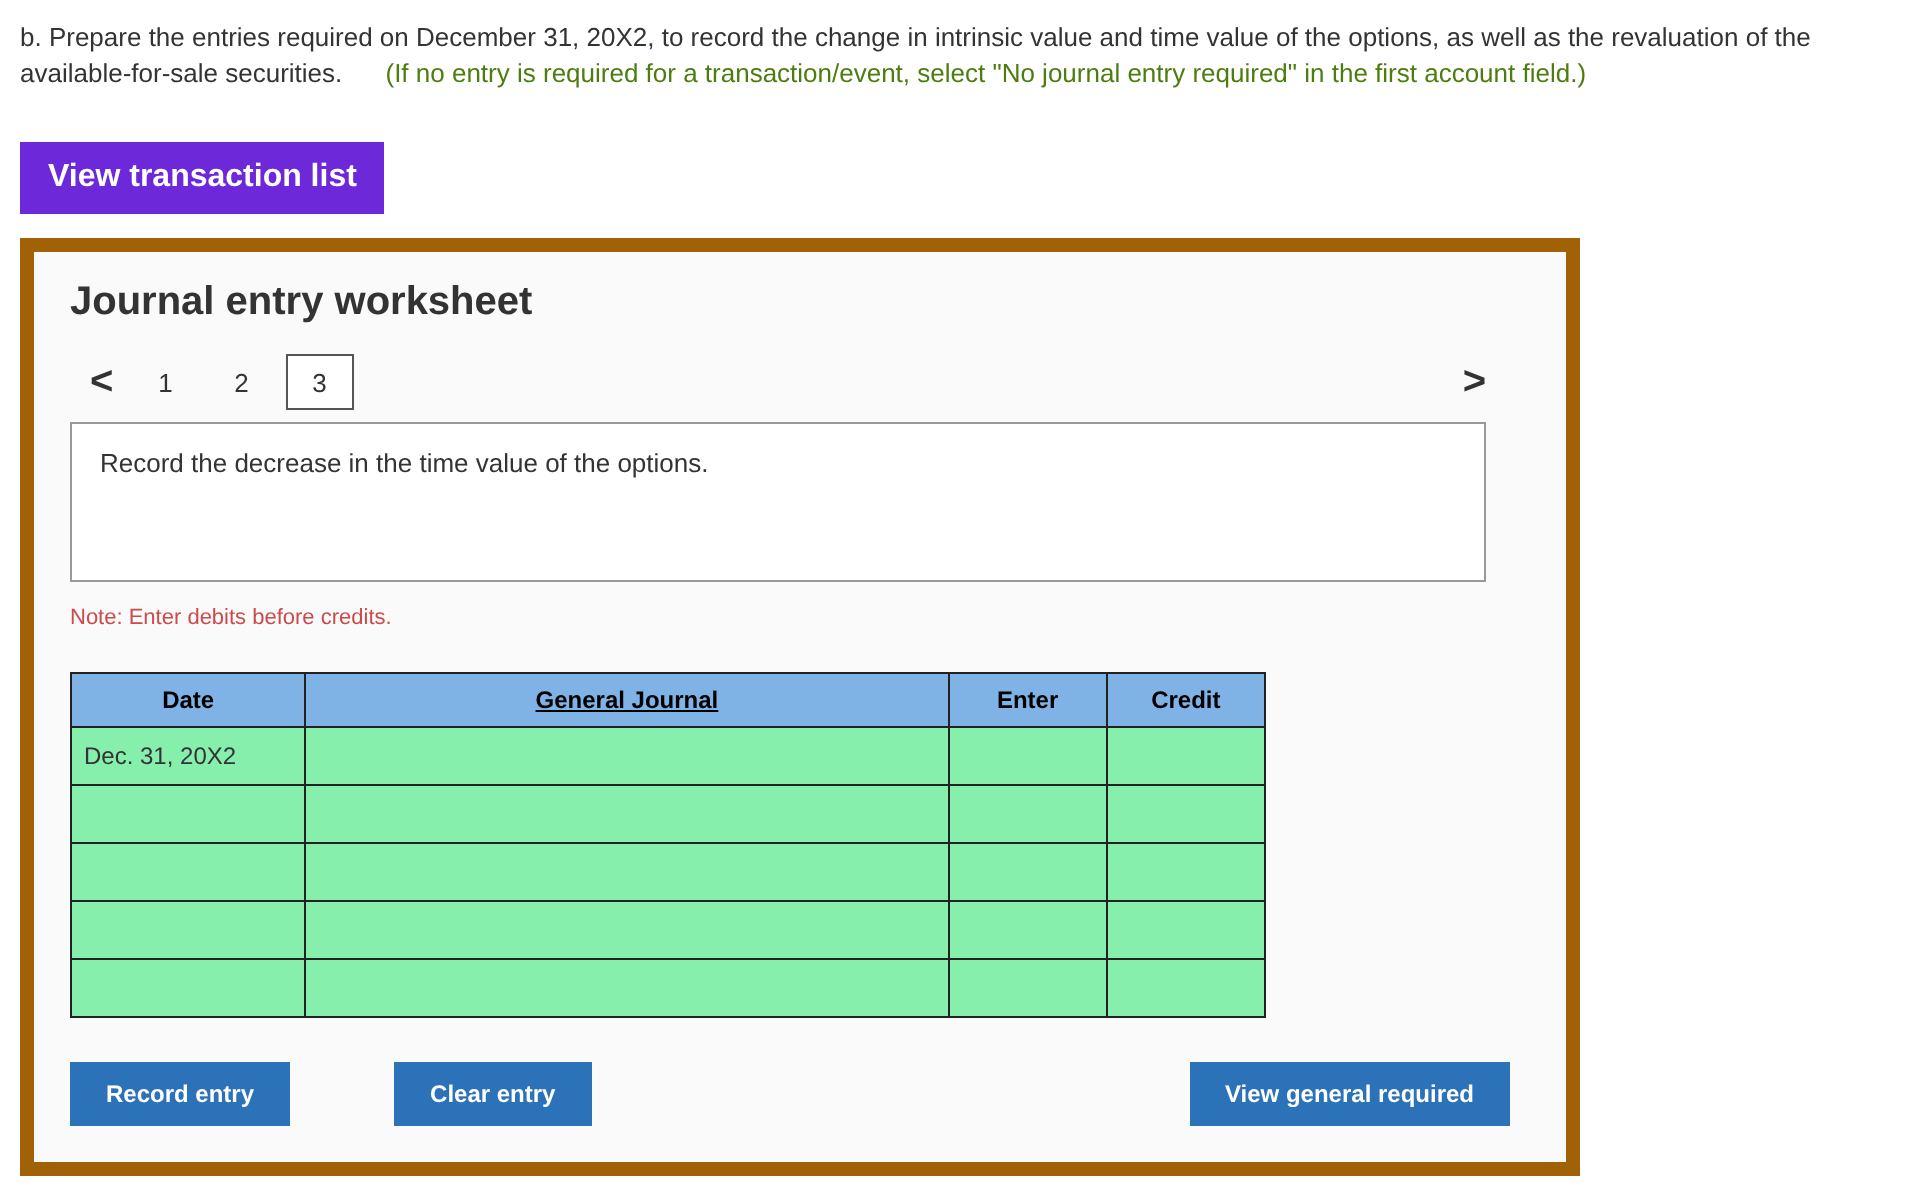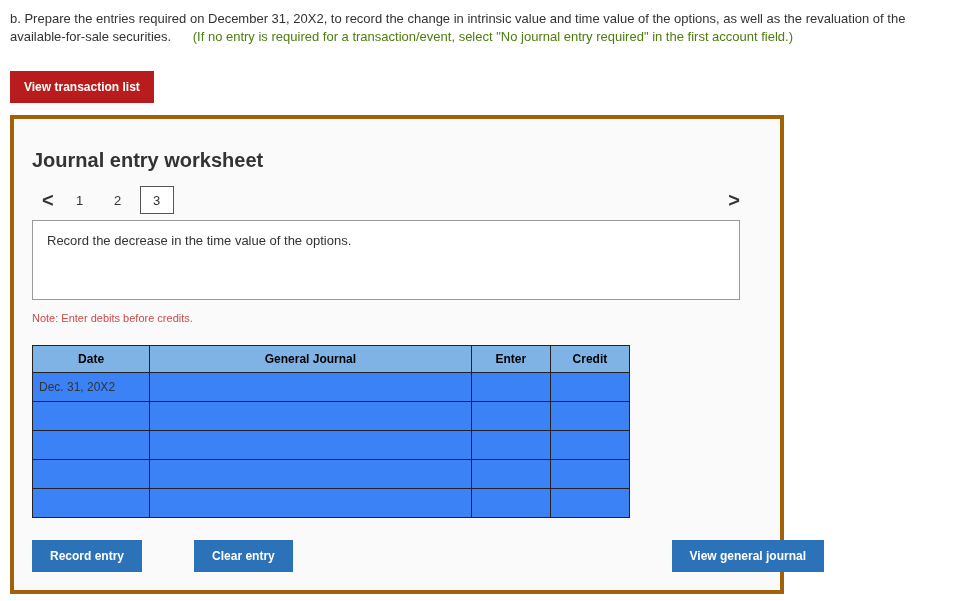--- a/index.html
+++ b/index.html
@@ -14,33 +14,33 @@
       color: #333;
       line-height: 1.4;
       margin-bottom: 25px;
     }
     .red-bold {
       color: #4d7c0f;
       font-weight: normal;
       margin-left: 18px;
     }
     .view-transaction-btn {
-      background: #b91c1c;
+      background: #6d28d9;
       color: #fff;
       border: none;
       padding: 9px 14px;
-      font-size: 12px;
+      font-size: 16px;
       font-weight: bold;
       cursor: pointer;
       margin-bottom: 12px;
     }
     .worksheet-panel {
-      border: 4px solid #a16207;
+      border: 7px solid #a16207;
       background: #fafafa;
-      padding: 30px 18px 18px 18px;
+      padding: 14px 18px 18px 18px;
       width: 730px;
     }
     .worksheet-title {
       font-size: 20px;
       font-weight: bold;
       color: #333;
       margin-bottom: 14px;
     }
     .tabs-row {
       display: flex;
@@ -97,34 +97,34 @@
       background: #7fb2e5;
       border: 1px solid #222;
       padding: 6px 4px;
       font-size: 12px;
       font-weight: bold;
       color: #000;
       text-align: center;
     }
     .je-table td {
       border: 1px solid #222;
-      background: #3b82f6;
+      background: #86efac;
       height: 22px;
       padding: 3px 6px;
       font-size: 12px;
       color: #333;
     }
     .je-table .col-date { width: 108px; }
-    .je-table .col-gj { width: 312px; }
+    .je-table .col-gj { width: 312px; text-decoration: underline; }
     .je-table .col-debit { width: 70px; }
     .je-table .col-credit { width: 70px; text-align: center; }
     .btn-row {
       display: flex;
       margin-top: 22px;
-      width: 792px;
+      width: 720px;
     }
     .blue-btn {
       background: #2c72b8;
       color: #fff;
       border: none;
       padding: 9px 18px;
       font-size: 12px;
       font-weight: bold;
       cursor: pointer;
     }
@@ -199,19 +199,19 @@
         <td></td>
       </tr>
     </tbody>
   </table>
 
   <div class="btn-row">
     <button class="blue-btn">Record entry</button>
     <div class="btn-gap"></div>
     <button class="blue-btn">Clear entry</button>
     <div class="btn-spacer"></div>
-    <button class="blue-btn">View general journal</button>
+    <button class="blue-btn">View general required</button>
   </div>
 
 </div>
 
 
 
 
 </body></html>

